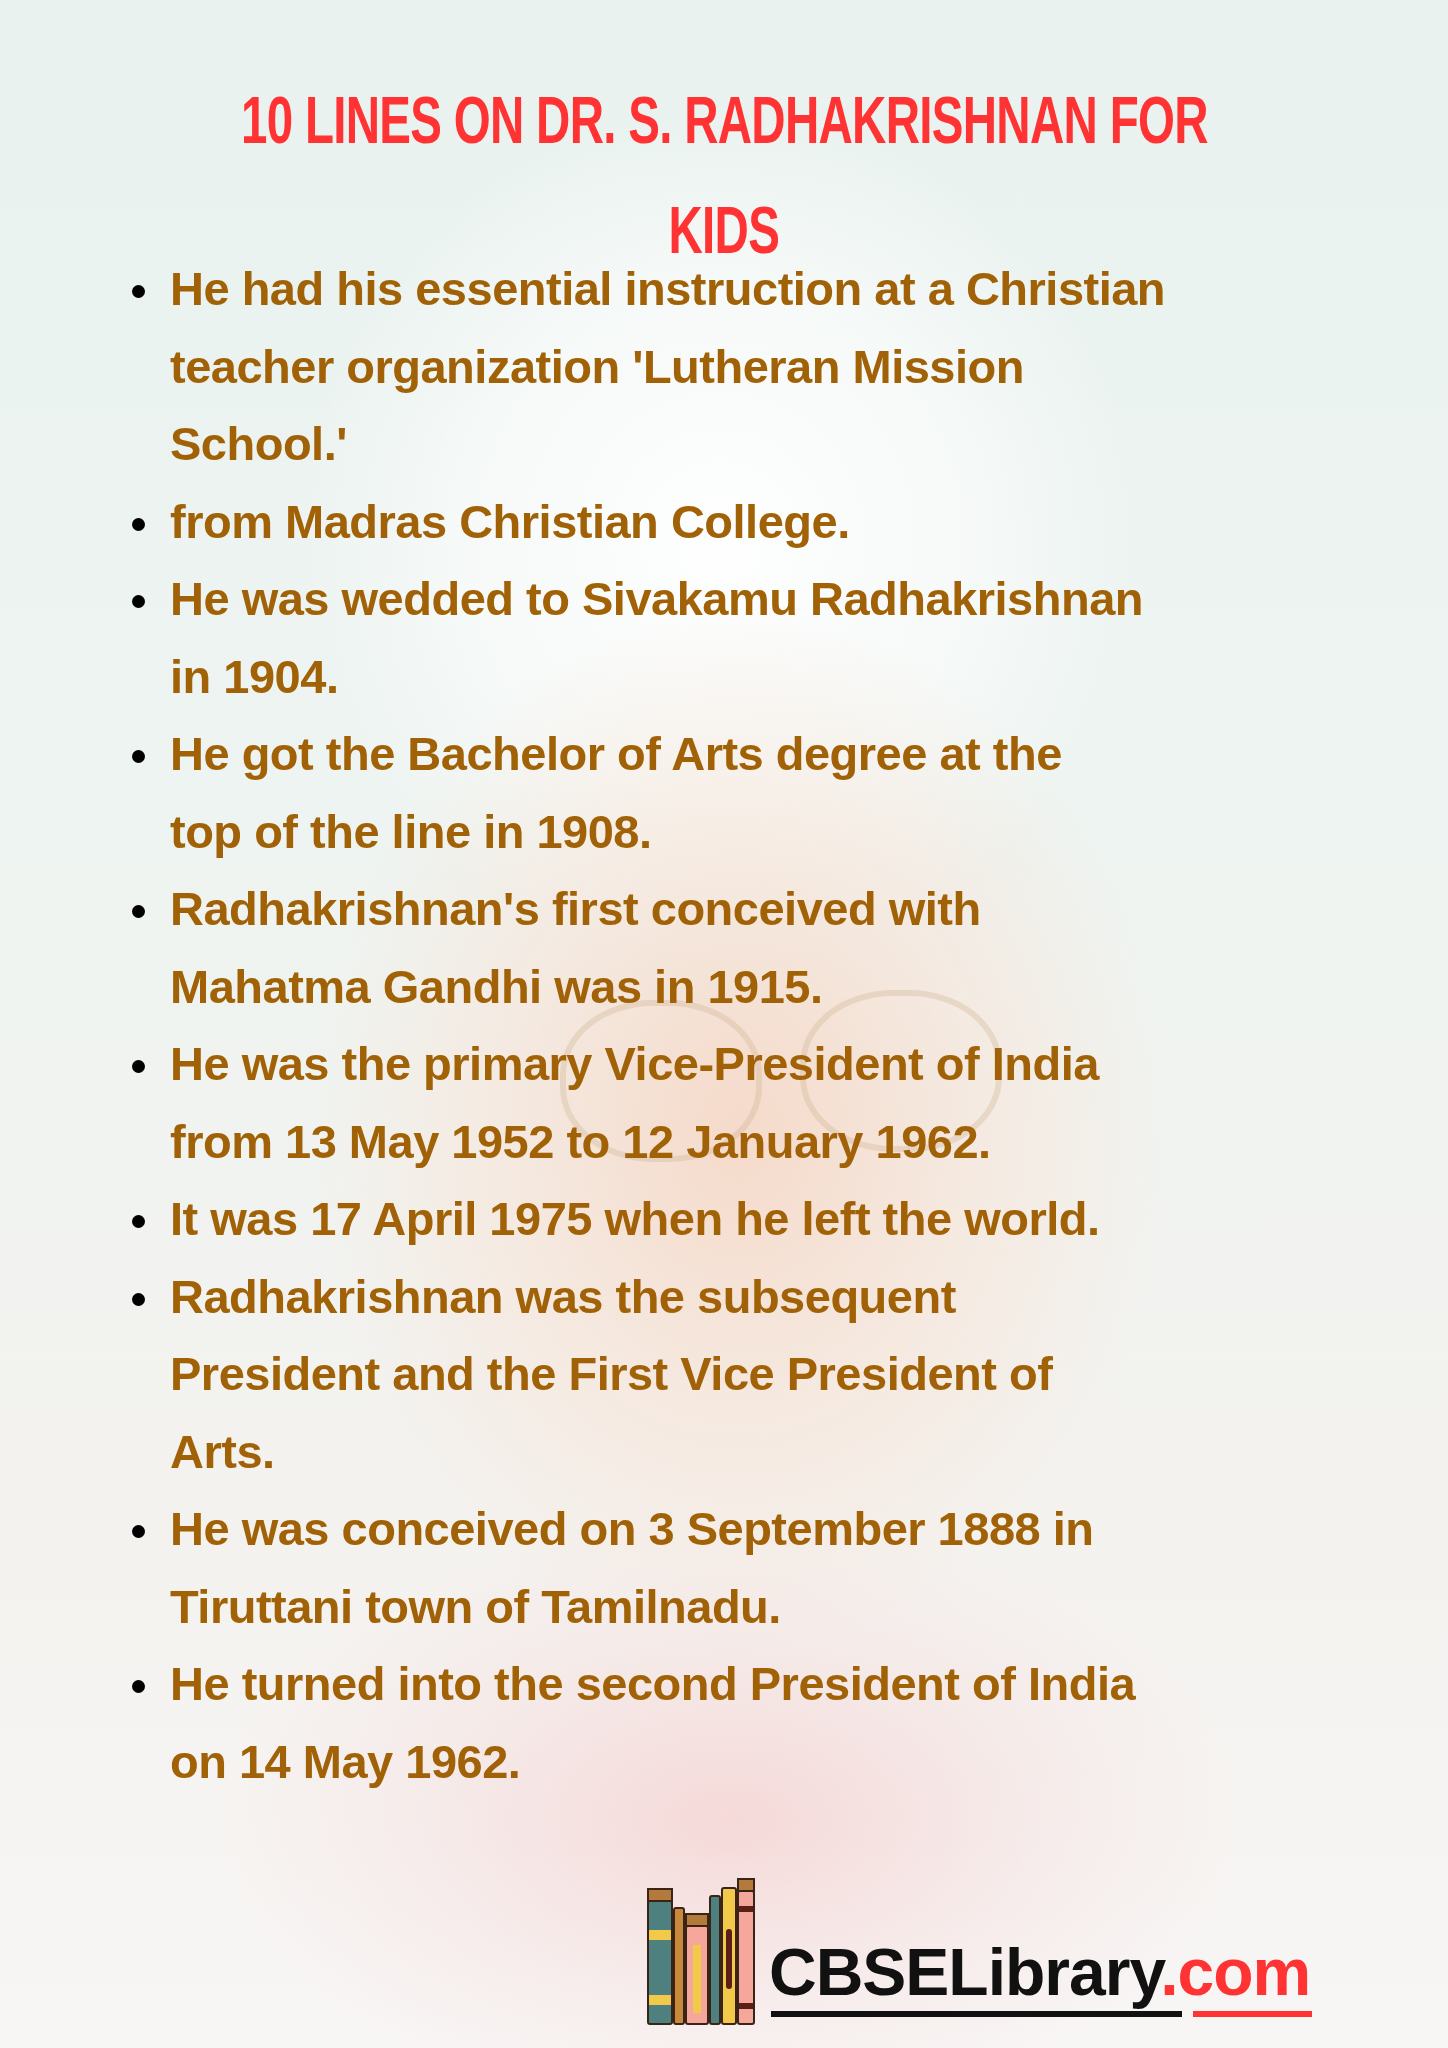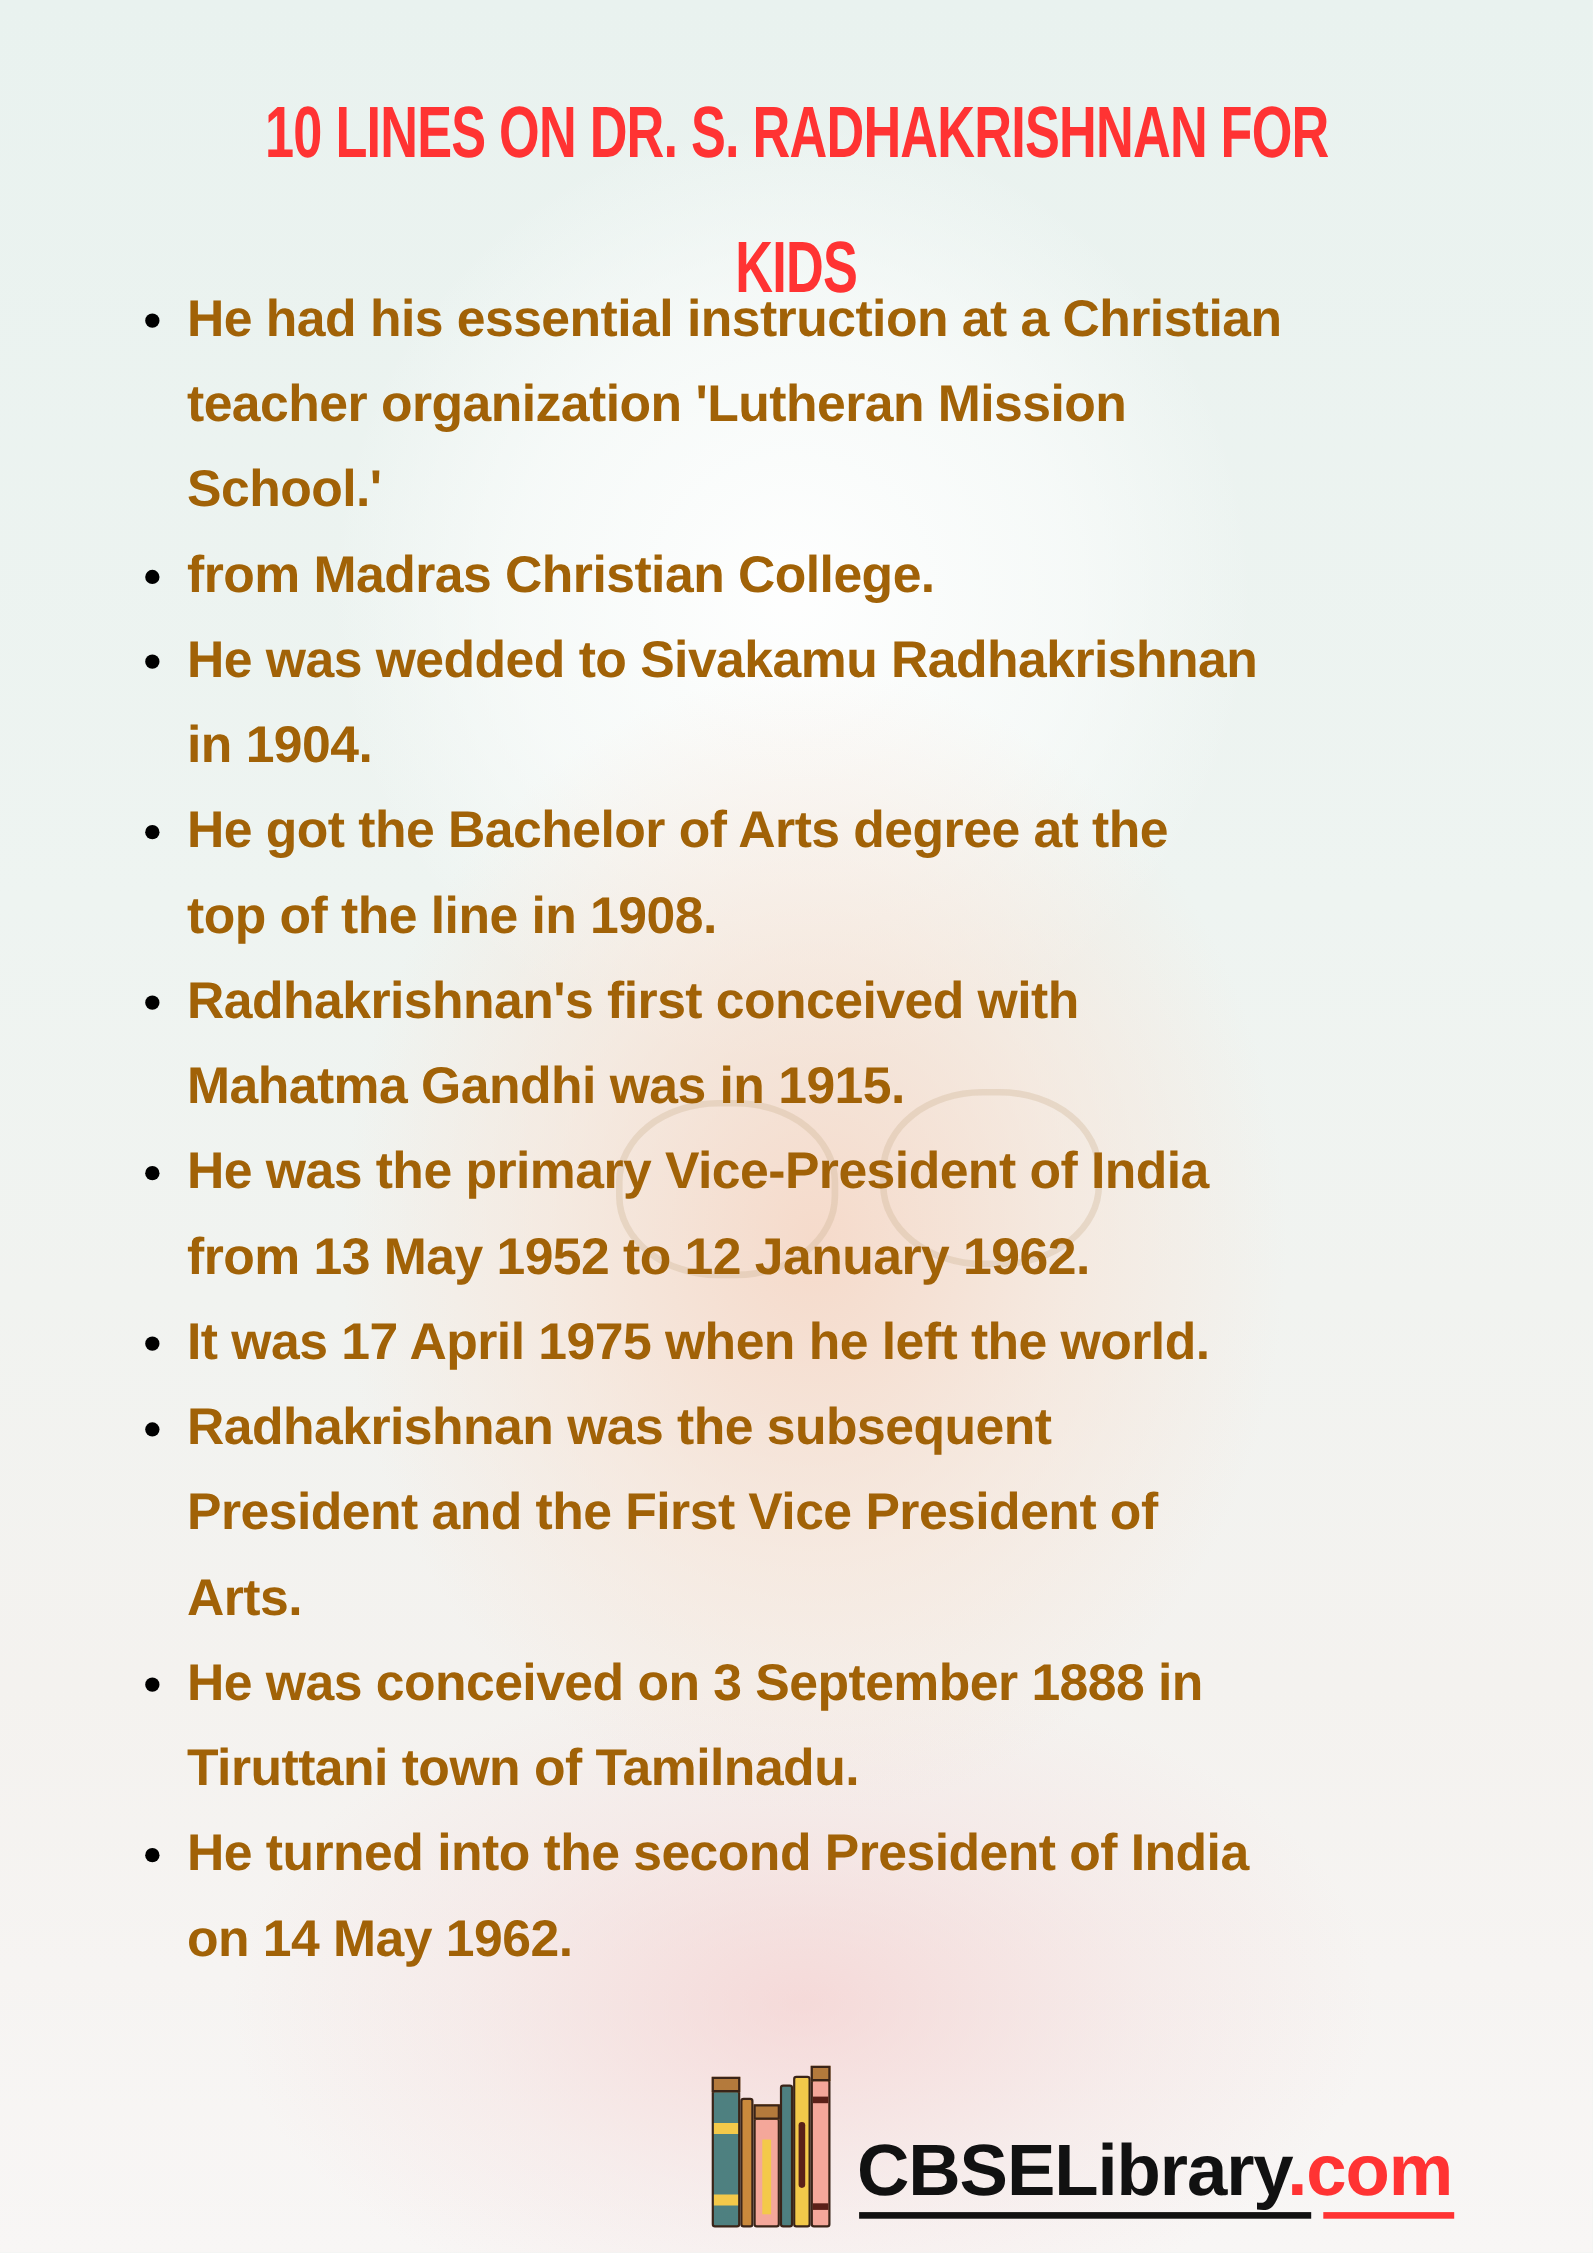--- a/index.html
+++ b/index.html
@@ -52,21 +52,21 @@
       letter-spacing: -1px;
       transform-origin: center;
     }
     .title span {
       display: inline-block;
       transform: scaleX(0.72);
       transform-origin: center;
       white-space: nowrap;
     }
     .title.line1 { top: 38px; }
-    .title.line2 { top: 160px; }
+    .title.line2 { top: 148px; }
 
     .facts {
       position: absolute;
       left: 128px;
       top: 250px;
       width: 1250px;
       margin: 0;
       padding: 0;
       list-style: none;
     }
@@ -125,21 +125,21 @@
       position: absolute;
       left: -2px; right: -2px;
       top: -14px;
       height: 14px;
       background: #b47a3c;
       border: 2px solid #3a2418;
       box-sizing: border-box;
     }
     .logo-text-wrap {
       position: relative;
-      margin-left: 24px;
+      margin-left: 14px;
       margin-bottom: 20px;
     }
     .logo-text {
       font-family: "Liberation Sans", sans-serif;
       font-weight: bold;
       font-size: 66px;
       letter-spacing: -1px;
       color: #111;
       white-space: nowrap;
       line-height: 1;

